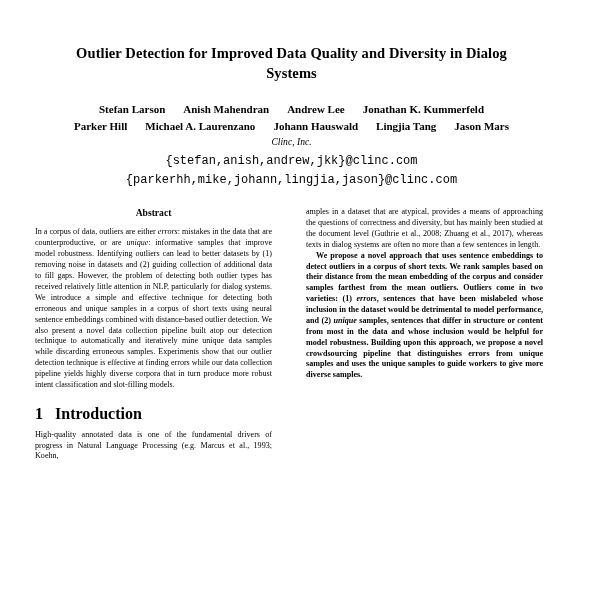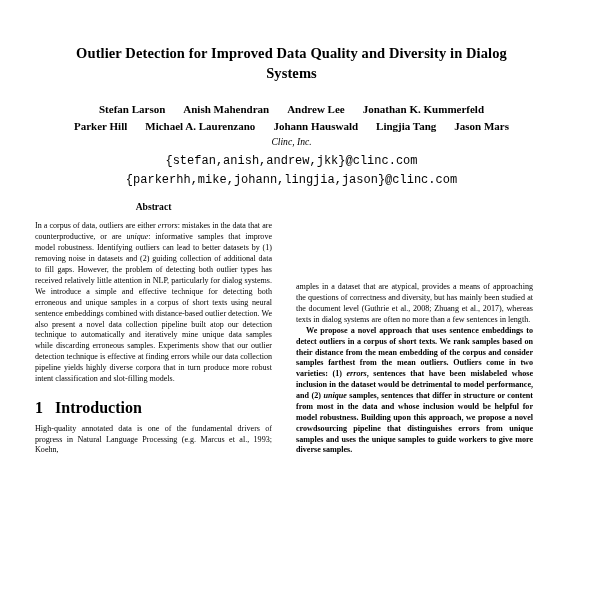--- a/index.html
+++ b/index.html
@@ -53,23 +53,22 @@
   }
   .emails {
     text-align: center;
     font-family: "Liberation Mono", monospace;
     font-size: 12px;
     line-height: 1.55;
     margin-top: 3px;
   }
   .columns {
     display: flex;
-    margin-top: 12px;
-    gap: 24px;
-    align-items: flex-end;
+    margin-top: 18px;
+    gap: 34px;
   }
   .col {
     width: 237px;
     font-size: 8.1px;
     line-height: 1.345;
     text-align: justify;
   }
   .section-head {
     font-weight: bold;
     font-size: 9.6px;

